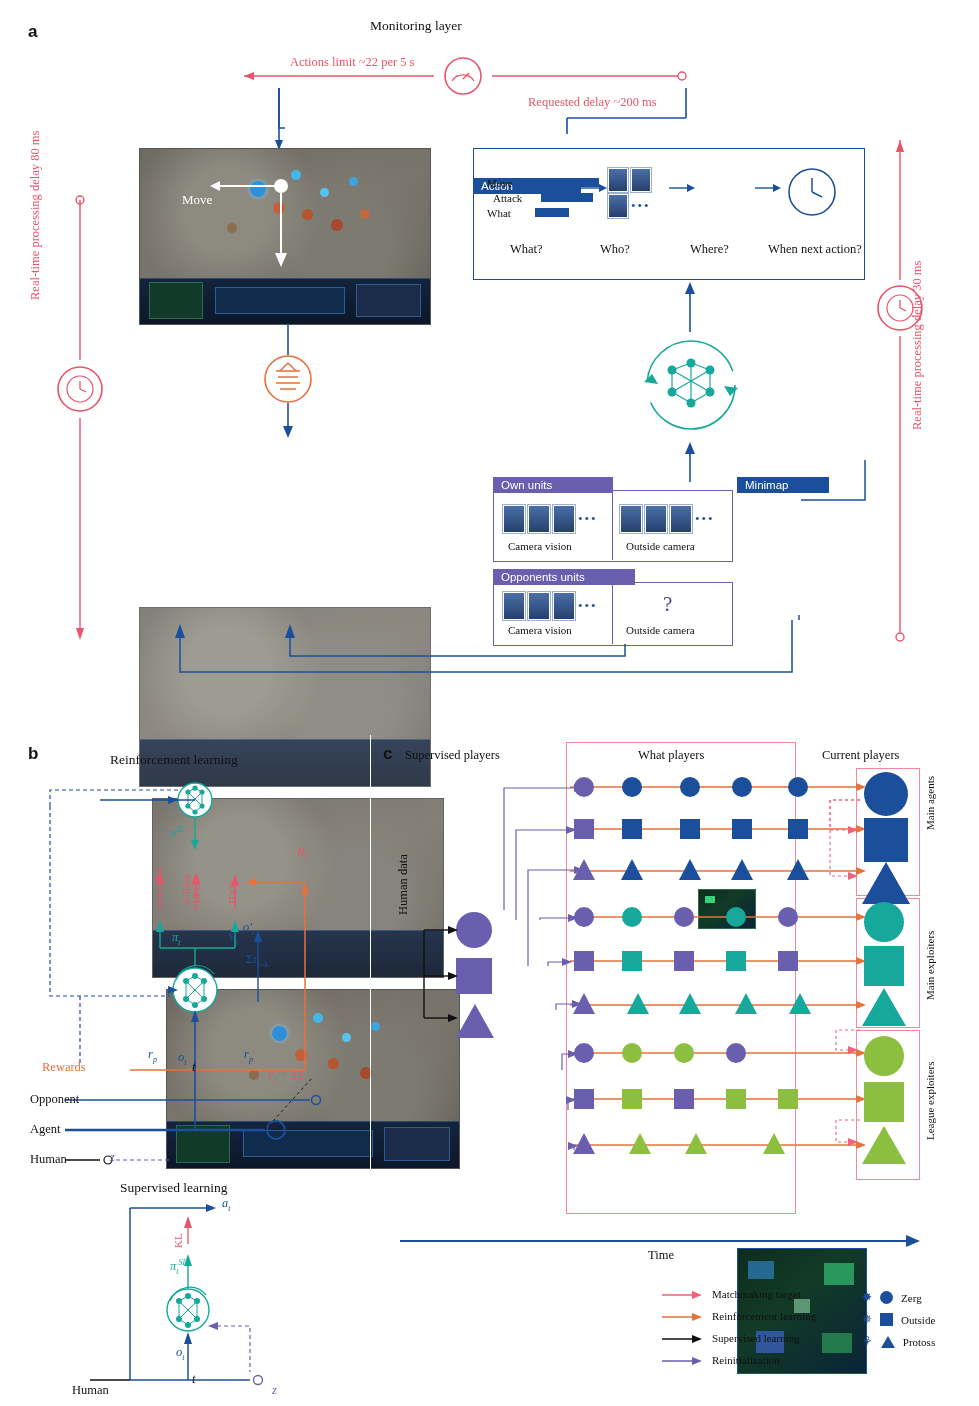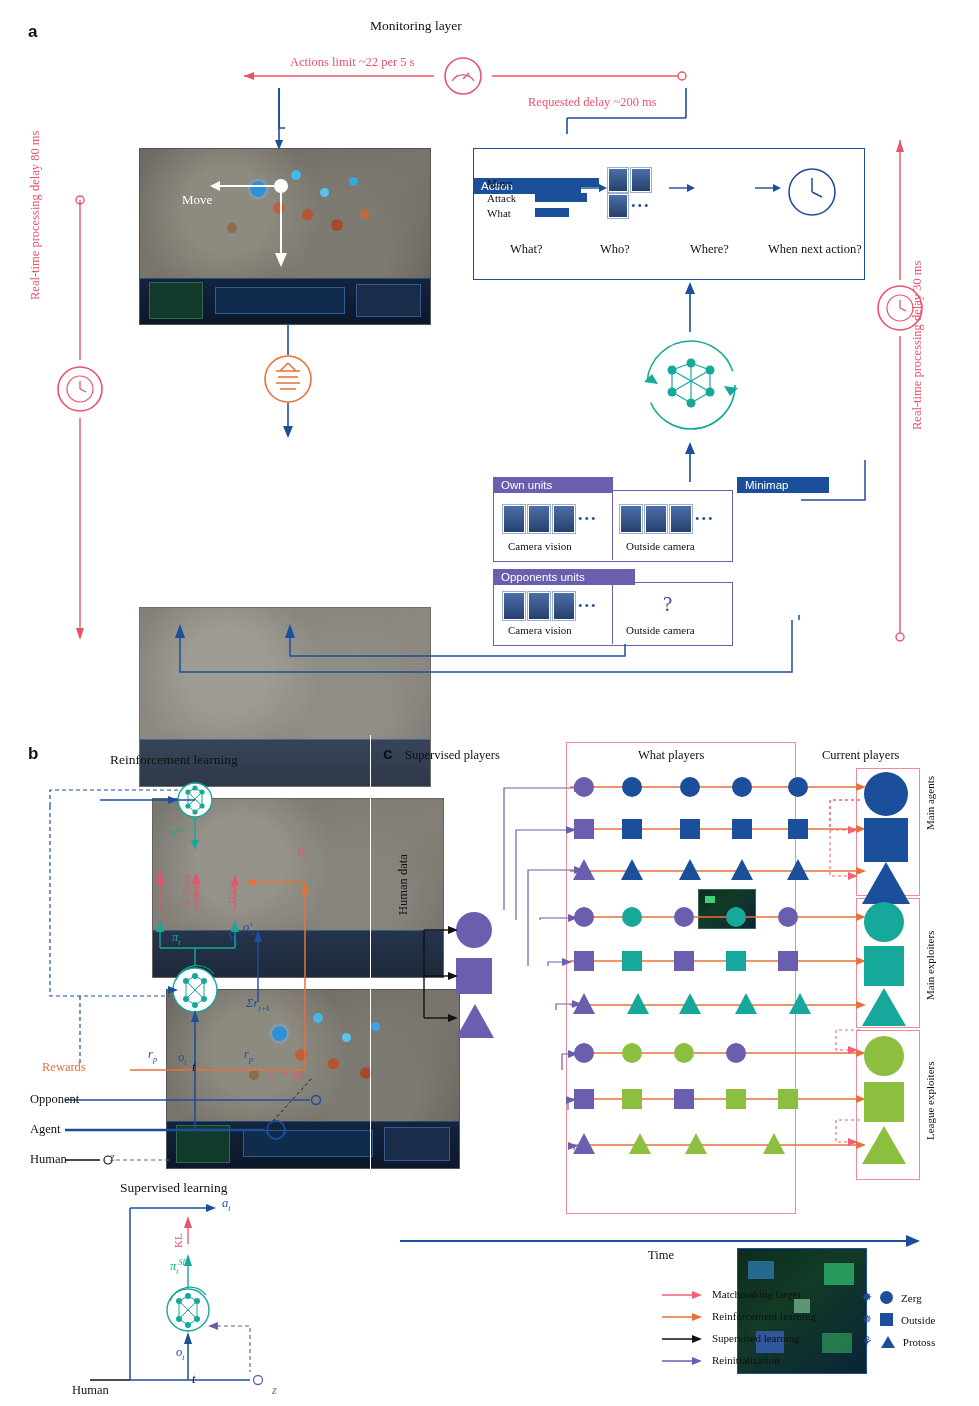--- a/index.html
+++ b/index.html
@@ -173,21 +173,21 @@
   </div>
 
   <div class="abs box-blue" style="left:473px; top:148px; width:390px; height:130px;"></div>
   <div class="abs hdr-bar" style="left:473px; top:134px; width:92px;margin-top:44px;">Action</div>
 
   <div class="abs" style="left:487px; top:175px;">
     <div style="display:flex; align-items:center; height:15px;">
       <span class="lbl-s" style="width:48px;">Move</span>
       <span class="bar" style="width:64px;"></span>
     </div>
-    <div style="display:flex; align-items:center; height:15px;">
+    <div style="display:flex; align-items:center; height:15px;justify-content:center;">
       <span class="lbl-s" style="width:48px;">Attack</span>
       <span class="bar" style="width:52px;"></span>
     </div>
     <div style="display:flex; align-items:center; height:15px;">
       <span class="lbl-s" style="width:48px;">What</span>
       <span class="bar" style="width:34px;"></span>
     </div>
   </div>
 
   <svg class="abs" style="left:473px; top:148px;" width="390" height="130">
@@ -431,21 +431,21 @@
   <div class="abs lbl-s red" style="left:152px; top:880px; transform:rotate(-90deg); transform-origin:left top;">KL</div>
   <div class="abs lbl-s red" style="left:182px; top:905px; transform:rotate(-90deg); transform-origin:left top; font-size:9.5px;">V-Trace</div>
   <div class="abs lbl-s red" style="left:192px; top:903px; transform:rotate(-90deg); transform-origin:left top; font-size:9.5px;">UPGO</div>
   <div class="abs lbl-s red" style="left:228px; top:905px; transform:rotate(-90deg); transform-origin:left top; font-size:9.5px;">TD(λ)</div>
   <div class="abs lbl red" style="left:252px; top:845px; font-style:italic;margin-left:45px;">
     <span>R</span><sub style="font-size:8px;">t</sub>
   </div>
   <div class="abs lbl blue" style="left:243px; top:920px; font-style:italic;">
     <span>o′</span><sub style="font-size:8px;">t</sub>
   </div>
-  <div class="abs lbl blue" style="left:246px; top:996px; font-style:italic;">
+  <div class="abs lbl blue" style="left:246px; top:952px; ">
     <span>Σr</span><sub style="font-size:8px;">t+k</sub>
   </div>
   <div class="abs lbl blue" style="left:178px; top:1050px; font-style:italic;">
     <span>o</span><sub style="font-size:8px;">t</sub>
   </div>
   <div class="abs lbl orange" style="left:42px; top:1060px;">Rewards</div>
   <div class="abs lbl blue" style="left:148px; top:1047px; font-style:italic;">
     <span>r</span><sub style="font-size:8px;">p</sub>
   </div>
   <div class="abs lbl blue" style="left:244px; top:1047px; font-style:italic;">

